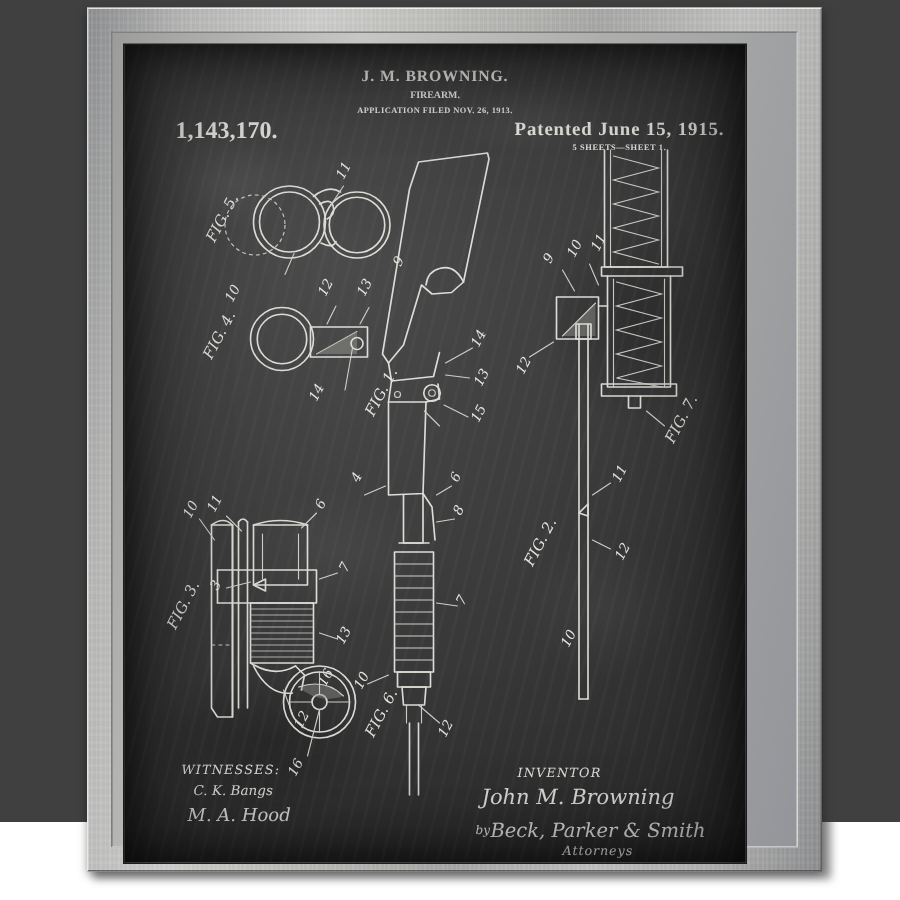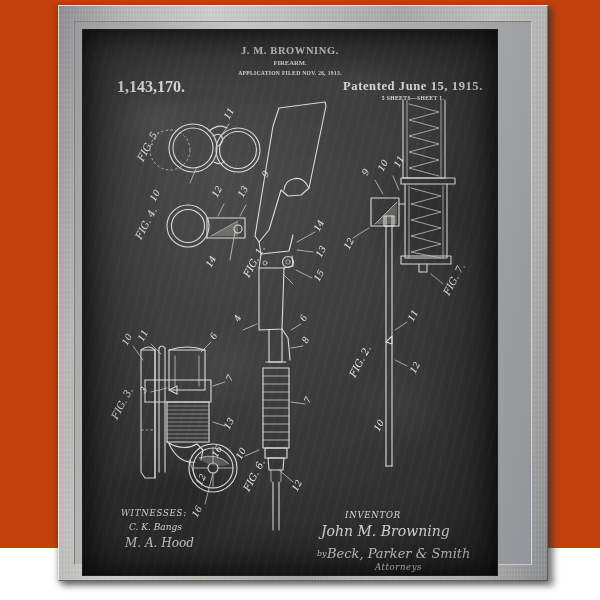--- a/index.html
+++ b/index.html
@@ -1,18 +1,18 @@
 <!DOCTYPE html>
 <html><head>
 <meta charset="utf-8">
 <style>
   html,body{margin:0;padding:0;background:#ffffff;}
   body{width:600px;height:600px;overflow:hidden;font-family:"Liberation Sans",sans-serif;}
 
-  #stage{position:relative;width:600px;height:548px;background:#c2410c;}
+  #stage{position:relative;width:600px;height:548px;background:#404040;}
 
   
   .frame-shadow{
     position:absolute;left:62px;top:8px;width:492px;height:578px;
     background:rgba(60,60,62,0.55);
     filter:blur(3px);
   }
 
   
   .frame{

